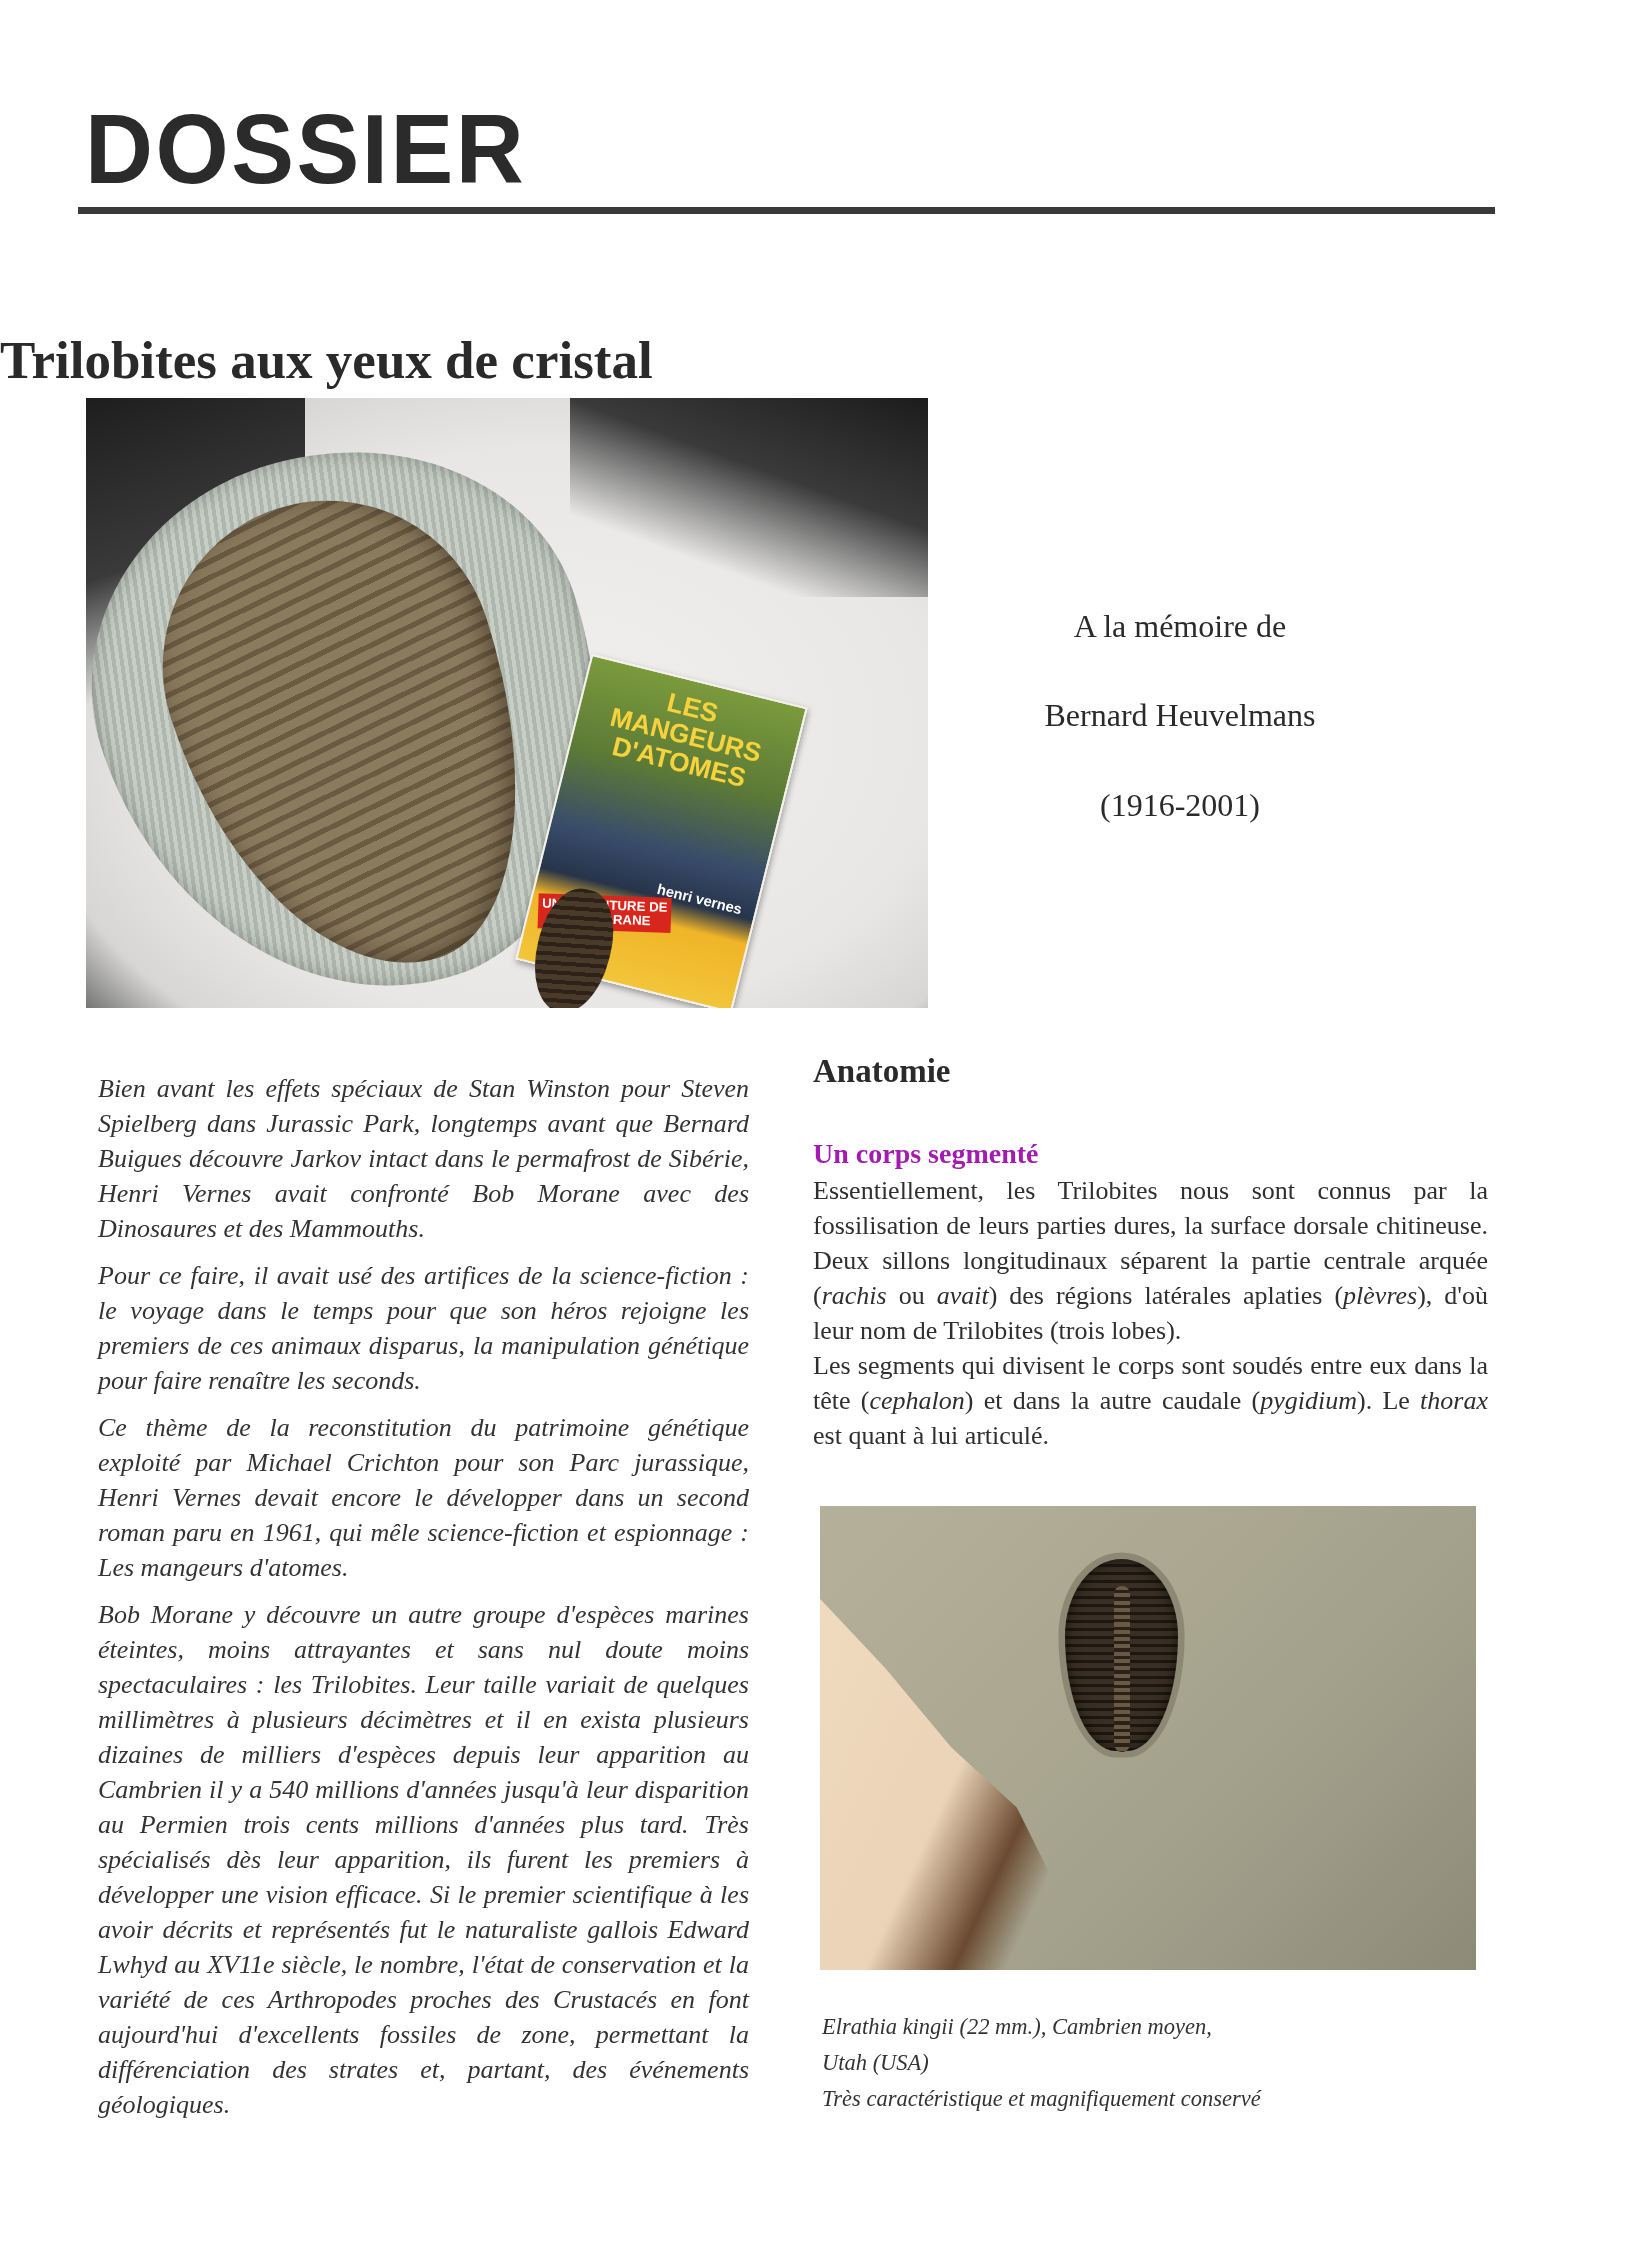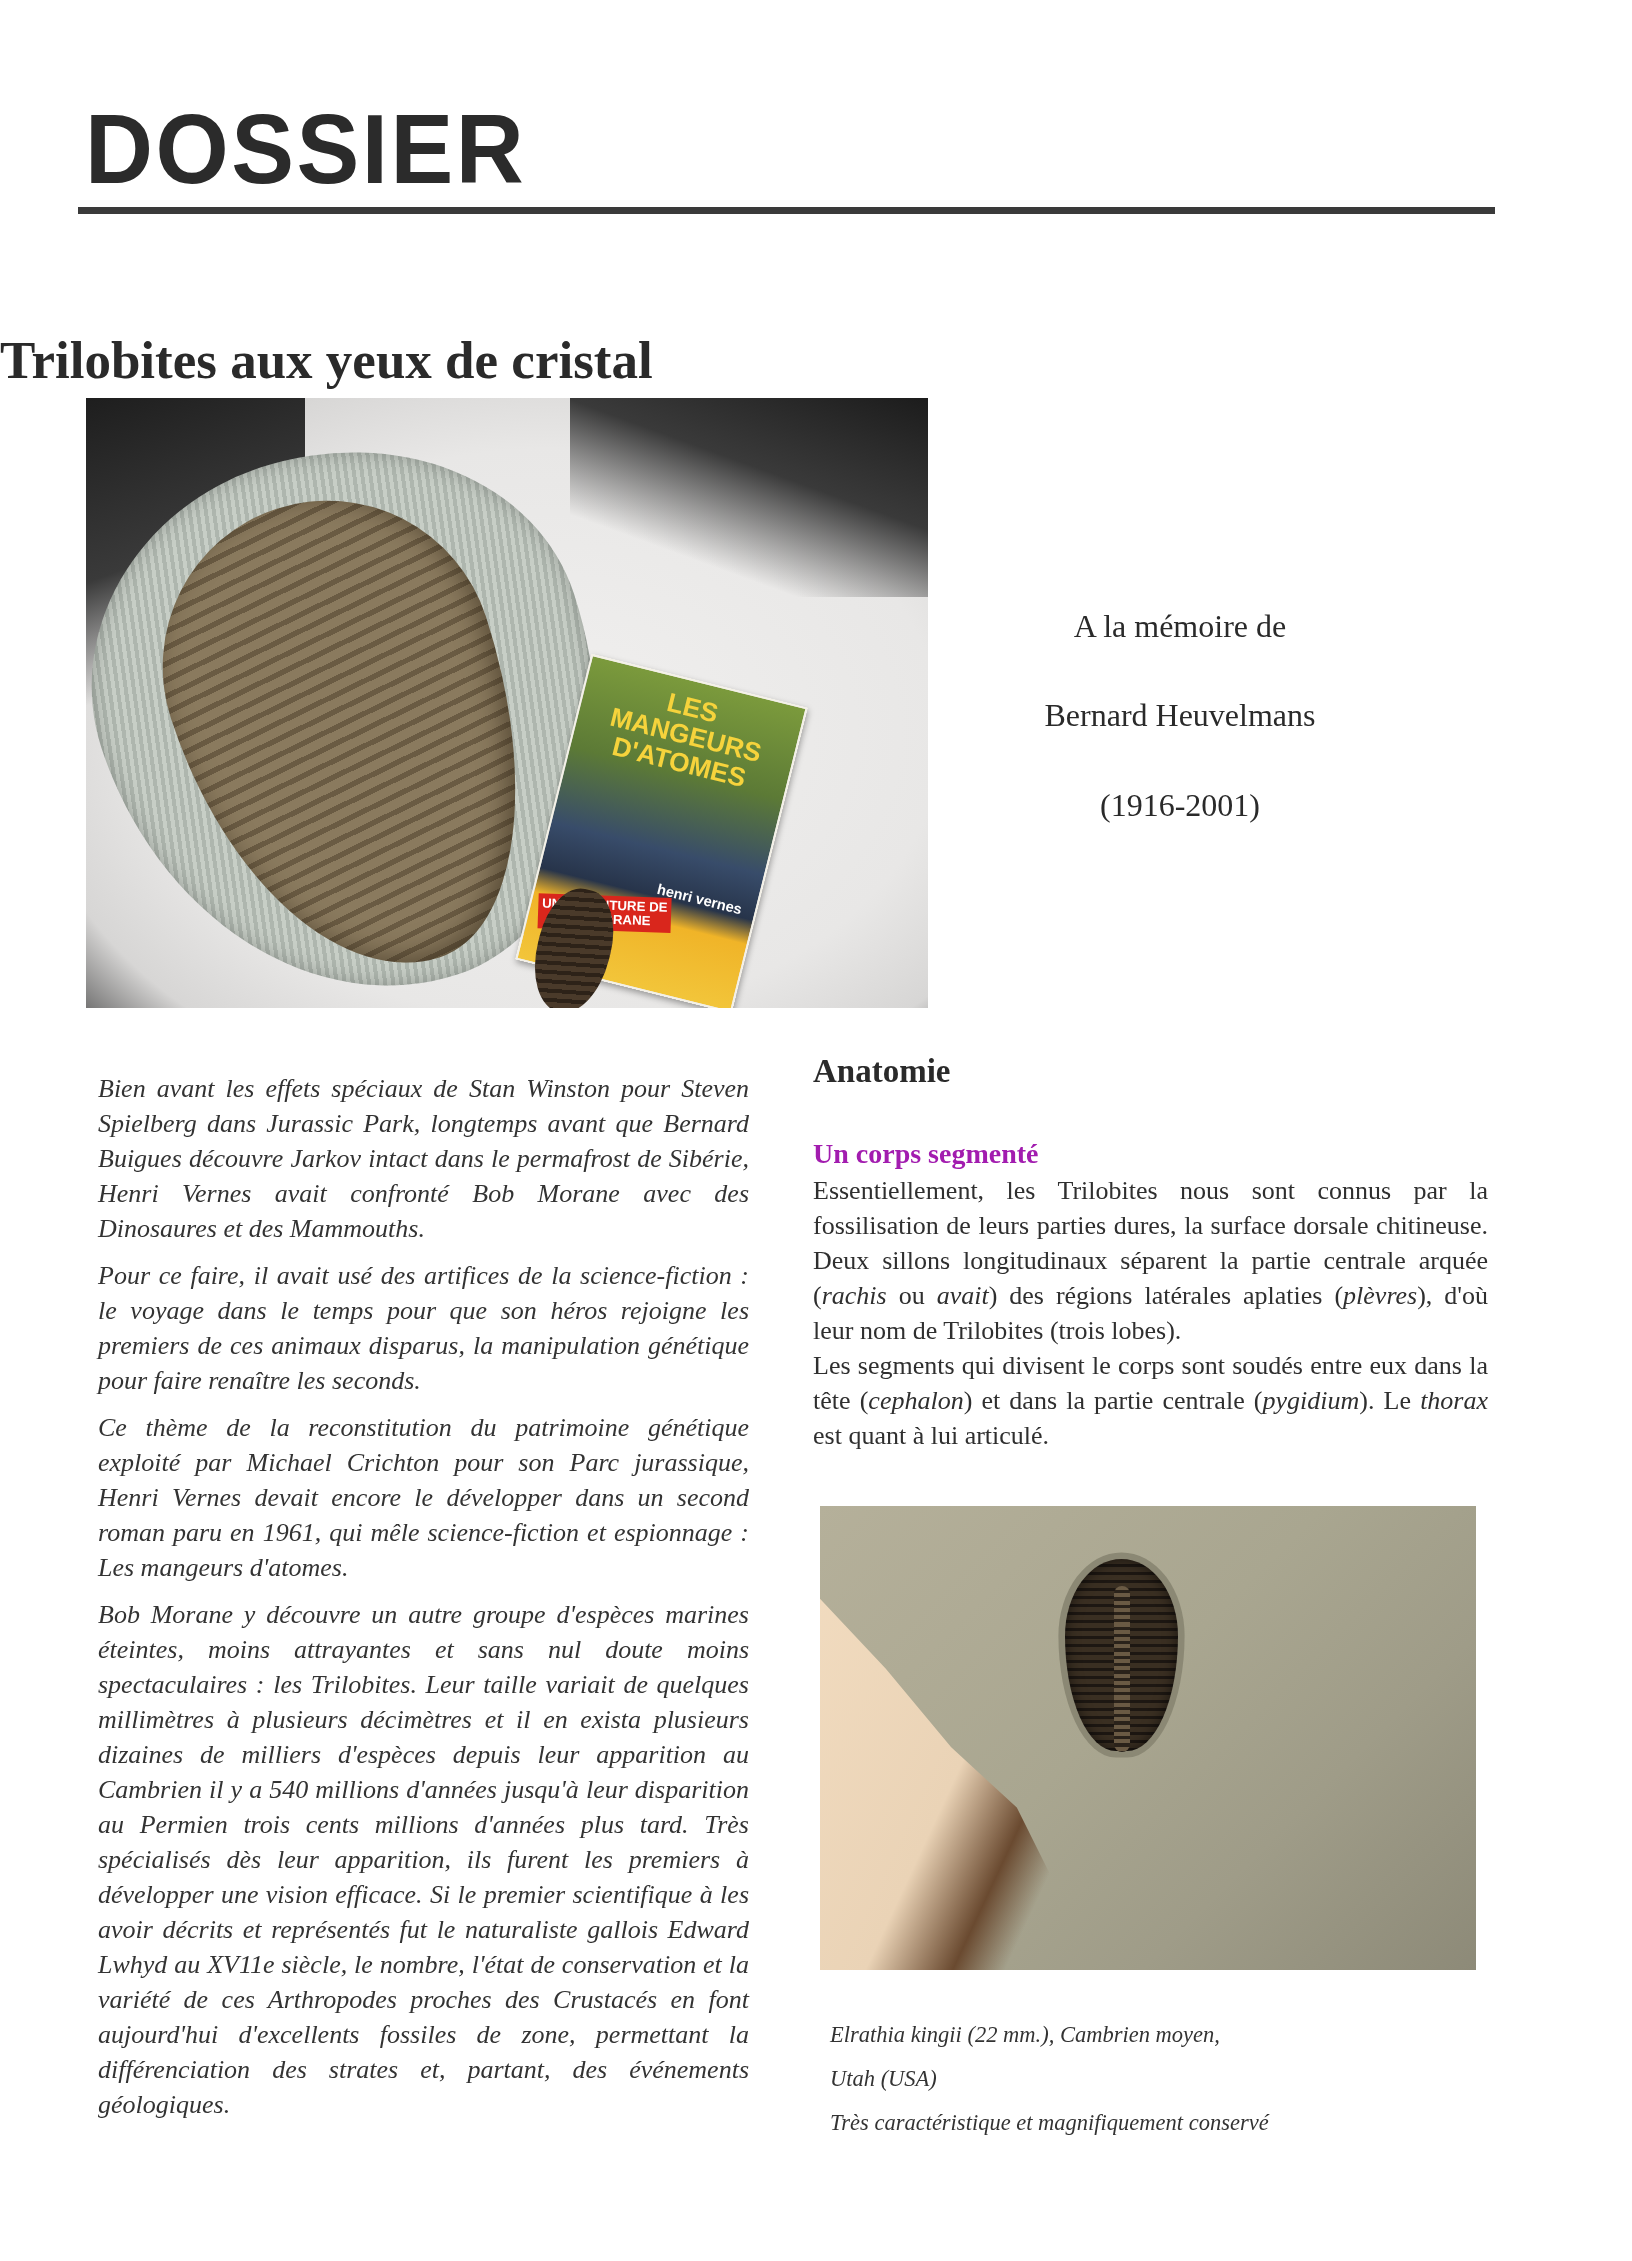--- a/index.html
+++ b/index.html
@@ -67,21 +67,21 @@
             background: linear-gradient(115deg, #f2dcc0 0%, #ead3b6 30%, #6a4a30 40%, rgba(0,0,0,0) 46%);
             clip-path: polygon(0 20%, 10% 35%, 20% 52%, 30% 65%, 36% 82%, 40% 100%, 0 100%); }
   .photo2 .trilobite { position:absolute; left:245px; top:53px; width:113px; height:192px; border-radius: 50% 50% 45% 45% / 40% 40% 60% 60%;
             background: repeating-linear-gradient(180deg, #3a2f22 0 4.6px, #1d1712 4.6px 8px);
             box-shadow: 0 0 0 6.6px #8b8874, inset 0 0 13.3px rgba(0,0,0,0.6); }
   .photo2 .axis { position:absolute; left:294px; top:80px; width:16px; height:166px; border-radius: 8px;
             background: repeating-linear-gradient(180deg, #6a5a44 0 4px, #2a221a 4px 7.3px); }
 
   
   .caption { position:absolute; left:814px; top:2005px; width:663px; font-style: italic; font-size:22.5px; line-height:28px; color:#333; }
-  .caption p { margin:16px; }
+  .caption p { margin:8px; }
 </style>
 </head>
 <body>
 
 <div class="logo">DOSSIER</div>
 <div class="rule"></div>
 
 <h1 class="title">Trilobites aux yeux de cristal</h1>
 
 <div class="photo1" title="Grand trilobite fossile à côté du livre Les mangeurs d'atomes">
@@ -105,21 +105,21 @@
   <p>Bien avant les effets spéciaux de Stan Winston pour Steven Spielberg dans Jurassic Park, longtemps avant que Bernard Buigues découvre Jarkov intact dans le permafrost de Sibérie, Henri Vernes avait confronté Bob Morane avec des Dinosaures et des Mammouths.</p>
   <p>Pour ce faire, il avait usé des artifices de la science-fiction : le voyage dans le temps pour que son héros rejoigne les premiers de ces animaux disparus, la manipulation génétique pour faire renaître les seconds.</p>
   <p>Ce thème de la reconstitution du patrimoine génétique exploité par Michael Crichton pour son Parc jurassique, Henri Vernes devait encore le développer dans un second roman paru en 1961, qui mêle science-fiction et espionnage : Les mangeurs d'atomes.</p>
   <p>Bob Morane y découvre un autre groupe d'espèces marines éteintes, moins attrayantes et sans nul doute moins spectaculaires : les Trilobites. Leur taille variait de quelques millimètres à plusieurs décimètres et il en exista plusieurs dizaines de milliers d'espèces depuis leur apparition au Cambrien il y a 540 millions d'années jusqu'à leur disparition au Permien trois cents millions d'années plus tard. Très spécialisés dès leur apparition, ils furent les premiers à développer une vision efficace. Si le premier scientifique à les avoir décrits et représentés fut le naturaliste gallois Edward Lwhyd au XV11e siècle, le nombre, l'état de conservation et la variété de ces Arthropodes proches des Crustacés en font aujourd'hui d'excellents fossiles de zone, permettant la différenciation des strates et, partant, des événements géologiques.</p>
 </div>
 
 <div class="col-right">
   <h2 class="h-anatomie">Anatomie</h2>
   <h3 class="h-sub">Un corps segmenté</h3>
   <p class="body-right"><span>Essentiellement, les Trilobites nous sont connus par la fossilisation de leurs parties dures, la surface dorsale chitineuse. Deux sillons longitudinaux séparent la partie centrale arquée (</span><i>rachis</i><span> ou </span><i>avait</i><span>) des régions latérales aplaties (</span><i>plèvres</i><span>), d'où leur nom de Trilobites (trois lobes).</span></p>
-  <p class="body-right"><span>Les segments qui divisent le corps sont soudés entre eux dans la tête (</span><i>cephalon</i><span>) et dans la partie centrale (</span><i>pygidium</i><span>). Le </span><i>thorax</i><span> est quant à lui articulé.</span></p>
+  <p class="body-right"><span>Les segments qui divisent le corps sont soudés entre eux dans la tête (</span><i>cephalon</i><span>) et dans la autre caudale (</span><i>pygidium</i><span>). Le </span><i>thorax</i><span> est quant à lui articulé.</span></p>
 </div>
 
 <div class="photo2" title="Elrathia kingii fossile sur roche">
   <div class="beige"></div>
   <div class="trilobite"></div>
   <div class="axis"></div>
 </div>
 
 <div class="caption">
   <p>Elrathia kingii (22 mm.), Cambrien moyen,</p>

